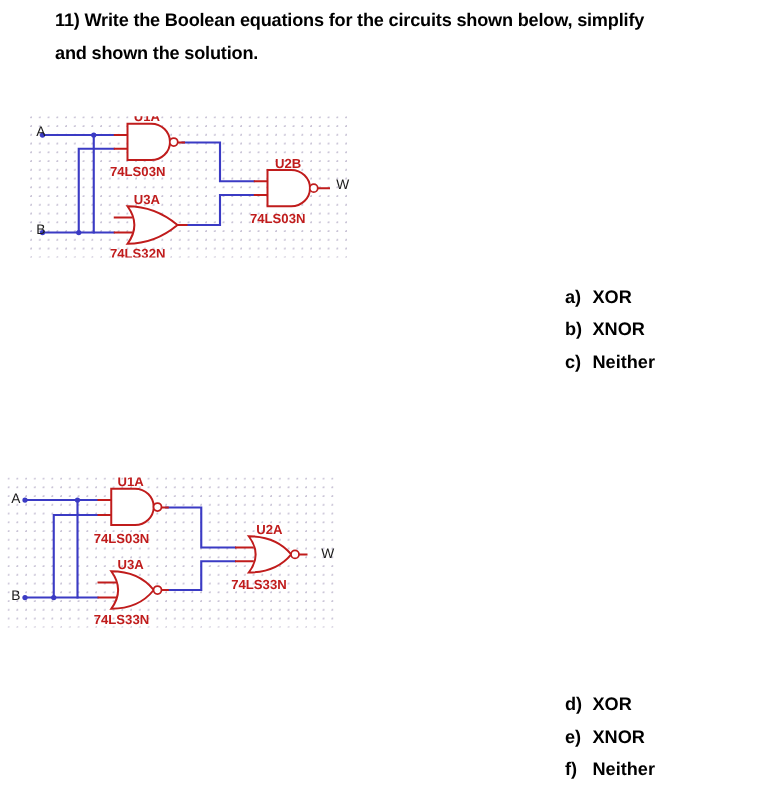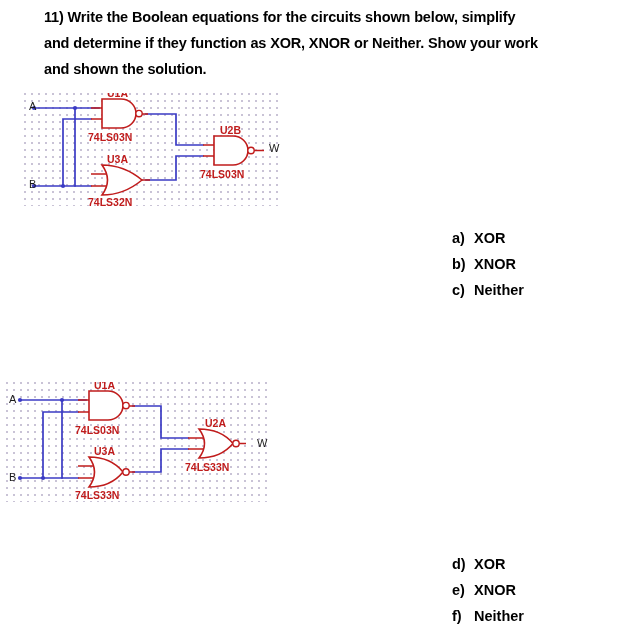--- a/index.html
+++ b/index.html
@@ -114,21 +114,20 @@
   }
   .answer-text {
     white-space: nowrap;
   }
 </style>
 </head>
 <body>
 
 <div id="question-block">
   <div class="q-line">11) Write the Boolean equations for the circuits shown below, simplify</div>
-  <div class="q-line">and determine if they function as XOR, XNOR or Neither. Show your work</div>
   <div class="q-line">and shown the solution.</div>
 </div>
 
 <div id="circuit-1" class="circuit-canvas">
   <svg viewBox="0 0 258 113" xmlns="http://www.w3.org/2000/svg">
 
     <path class="wire" d="M 10 15 L 75 15"></path>
 
     <path class="wire" d="M 51 15 L 51 93 L 67 93"></path>
 

